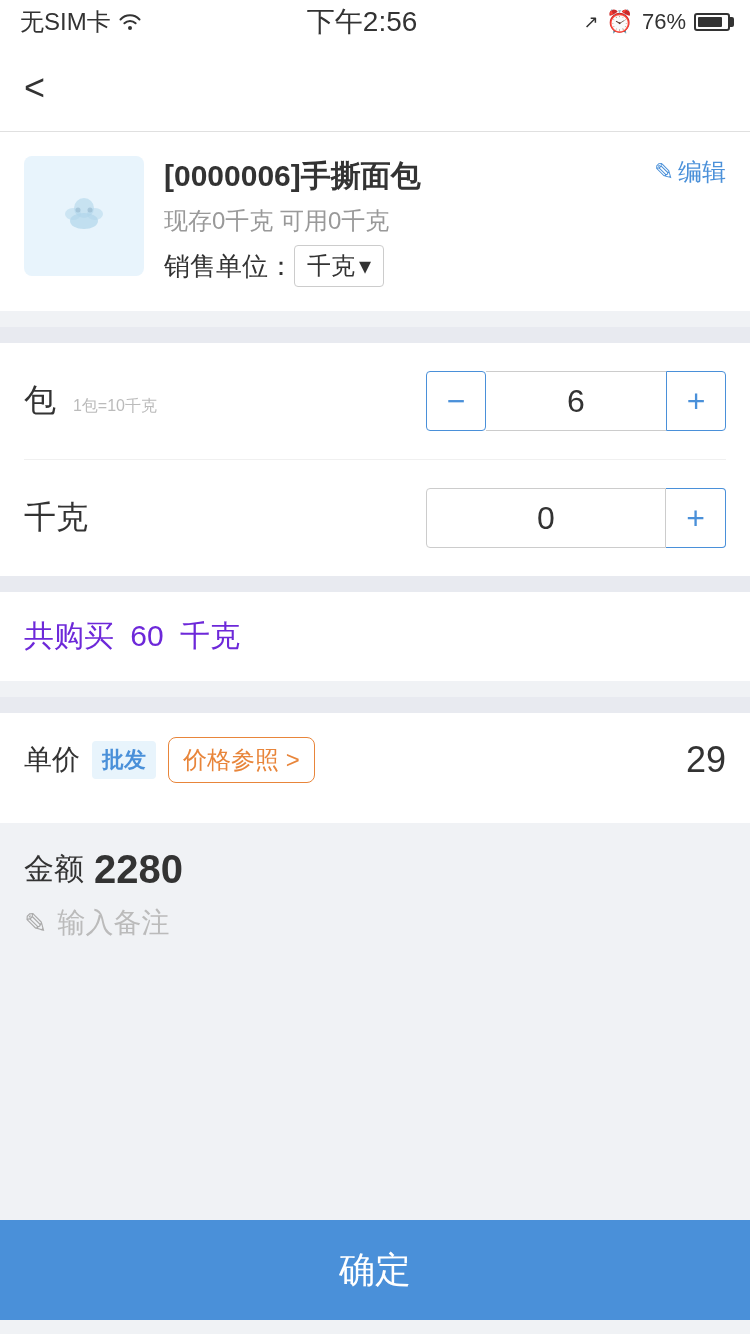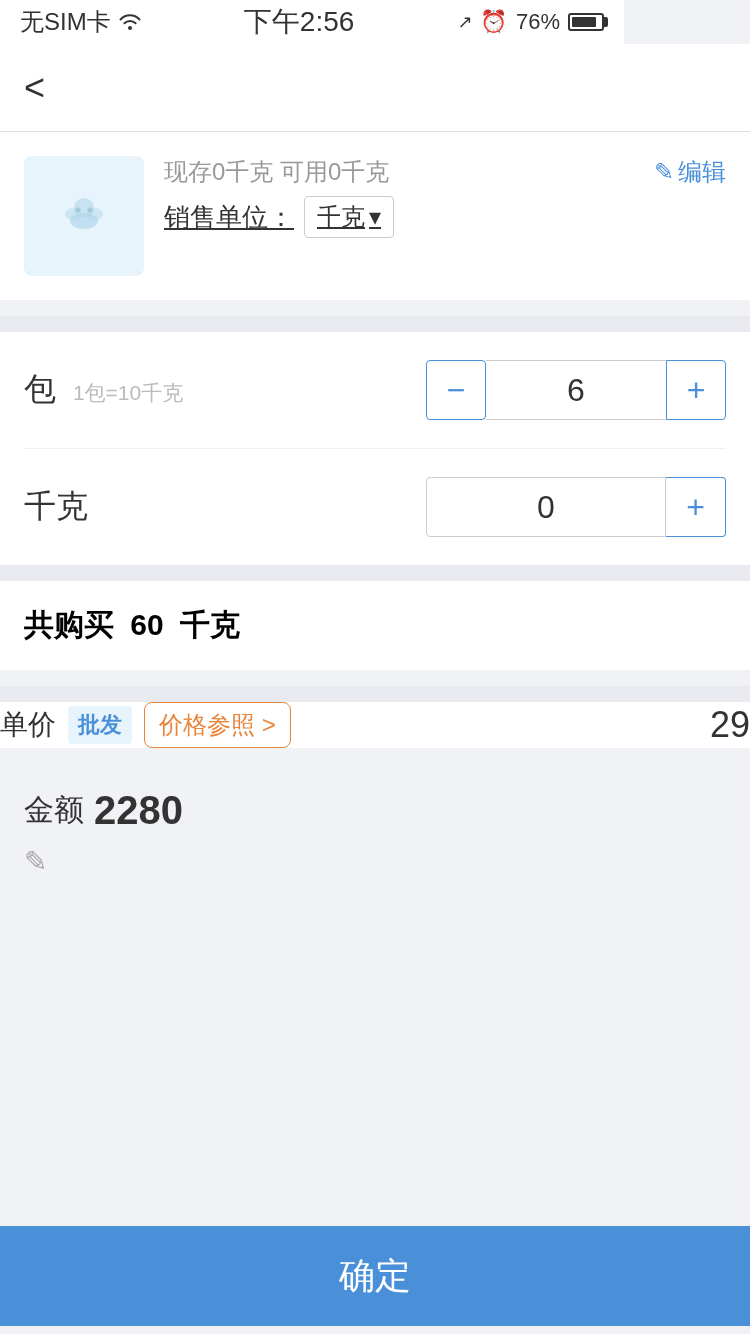--- a/index.html
+++ b/index.html
@@ -8,21 +8,21 @@
       width: 750px;
       min-height: 1334px;
       font-family: -apple-system, "PingFang SC", "Helvetica Neue", sans-serif;
       background: #f0f2f5;
       font-size: 28px;
       color: #333;
     }
 
     
     .status-bar {
-      width: 624px;
+      width: 750px;
       height: 44px;
       background: #fff;
       display: flex;
       align-items: center;
       justify-content: space-between;
       padding: 0 20px;
       font-size: 24px;
       color: #333;
     }
     .status-left { display: flex; align-items: center; gap: 8px; }
@@ -75,21 +75,21 @@
       width: 120px; height: 120px;
       background: #e8f4fc;
       border-radius: 8px;
       display: flex; align-items: center; justify-content: center;
       flex-shrink: 0;
     }
     .product-thumb svg { width: 60px; height: 60px; opacity: 0.5; }
     .product-info { flex: 1; }
     .product-name { font-size: 30px; font-weight: 600; color: #333; margin-bottom: 8px; }
     .product-stock { font-size: 24px; color: #999; margin-bottom: 8px; }
-    .product-unit-row { display: flex; align-items: center; gap: 10px; font-size: 26px; color: #333; text-decoration: underline; }
+    .product-unit-row { display: flex; align-items: center; font-size: 26px; color: #333; }
     .unit-select {
       border: 1px solid #ccc; border-radius: 4px;
       padding: 4px 12px; font-size: 24px; color: #333;
       display: flex; align-items: center; gap: 4px;
     }
     .edit-btn {
       position: absolute; right: 24px; top: 24px;
       font-size: 24px; color: #4a90d9;
       display: flex; align-items: center; gap: 4px;
     }
@@ -99,21 +99,21 @@
 
     
     .input-section { background: #fff; padding: 0 24px; }
     .input-row {
       display: flex; align-items: center;
       padding: 28px 0;
       border-bottom: 1px solid #f0f0f0;
     }
     .input-row:last-child { border-bottom: none; }
     .input-label { flex: 1; font-size: 32px; color: #333; }
-    .input-hint { font-size: 21px; color: #bbb; margin-left: 8px; }
+    .input-hint { font-size: 16px; color: #bbb; margin-left: 8px; }
     .qty-control {
       display: flex; align-items: center; gap: 0;
     }
     .qty-btn {
       width: 60px; height: 60px;
       background: #fff; border: 1.5px solid #4a90d9;
       display: flex; align-items: center; justify-content: center;
       font-size: 32px; color: #4a90d9; cursor: pointer;
       border-radius: 4px;
     }
@@ -139,30 +139,31 @@
     }
 
     
     .summary-section {
       background: #fff;
       padding: 24px;
       display: flex; align-items: center; justify-content: space-between;
       margin-bottom: 16px;
     }
     .summary-text { font-size: 30px; color: #333; }
-    .summary-text span { color: #000000; font-weight: 700; }
+    .summary-text span { color: #6d28d9; font-weight: 400; }
     .batch-btn {
       border: 1.5px solid #4a90d9; border-radius: 6px;
       padding: 12px 28px; font-size: 26px; color: #4a90d9;
       cursor: pointer; background: #fff;
     }
 
     
     .price-section {
       background: #fff;
+      padding: 24px;
       margin-bottom: 0;
     }
     .price-row {
       display: flex; align-items: center; gap: 12px; margin-bottom: 16px;
     }
     .price-label { font-size: 28px; color: #333; }
     .price-badge {
       background: #e8f4fc; border-radius: 4px;
       padding: 4px 10px; font-size: 22px; color: #4a90d9; font-weight: bold;
     }
@@ -190,21 +191,21 @@
     }
     .note-icon { font-size: 28px; color: #aaa; }
     .note-text { font-size: 28px; color: #bbb; }
 
     
     .empty-space { height: 300px; background: #f0f2f5; }
 
     
     .bottom-btn {
       position: fixed;
-      bottom: 8px; left: 0;
+      bottom: 14px; left: 0;
       width: 750px; height: 100px;
       background: #4a90d9;
       display: flex; align-items: center; justify-content: center;
       font-size: 36px; color: #fff; font-weight: 500;
       cursor: pointer;
     }
   </style>
 </head>
 <body>
 
@@ -239,20 +240,21 @@
     <svg viewBox="0 0 60 60" fill="none" xmlns="http://www.w3.org/2000/svg">
       <circle cx="30" cy="22" r="10" fill="#7ab8d9" opacity="0.6"></circle>
       <ellipse cx="19" cy="28" rx="8" ry="6" fill="#7ab8d9" opacity="0.5"></ellipse>
       <ellipse cx="41" cy="28" rx="8" ry="6" fill="#7ab8d9" opacity="0.5"></ellipse>
       <ellipse cx="30" cy="35" rx="14" ry="8" fill="#7ab8d9" opacity="0.7"></ellipse>
       <circle cx="24" cy="24" r="2.5" fill="#5a8eb0" opacity="0.8"></circle>
       <circle cx="36" cy="24" r="2.5" fill="#5a8eb0" opacity="0.8"></circle>
     </svg>
   </div>
   <div class="product-info">
+    <div class="product-name">[0000006]手撕面包</div>
     <div class="product-stock">现存0千克  可用0千克</div>
     <div class="product-unit-row">
       <span>销售单位：</span>
       <div class="unit-select">
         <span>千克</span>
         <span>▾</span>
       </div>
     </div>
   </div>
   <div class="edit-btn">
@@ -306,20 +308,21 @@
   </div>
 </div>
 
 <div class="amount-section">
   <div class="amount-row">
     <span class="amount-label">金额</span>
     <span class="amount-value">2280</span>
   </div>
   <div class="note-row">
     <span class="note-icon">✎</span>
+    <span class="note-text">输入备注</span>
   </div>
 </div>
 
 <div class="empty-space"></div>
 
 <div class="bottom-btn">
   <span>确定</span>
 </div>
 
 </body></html>

